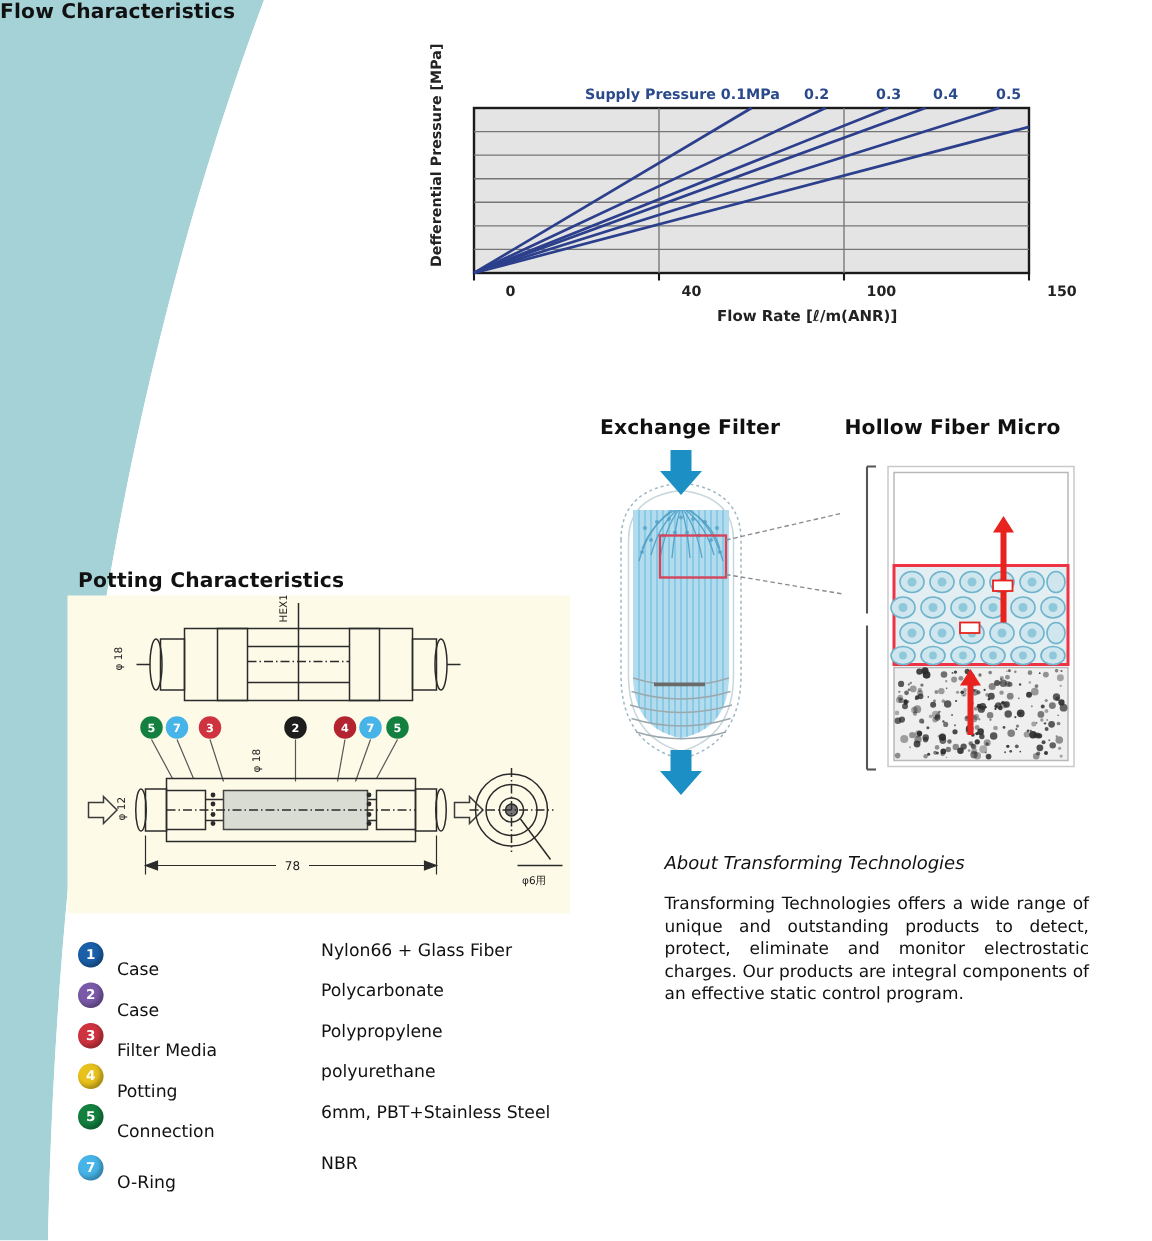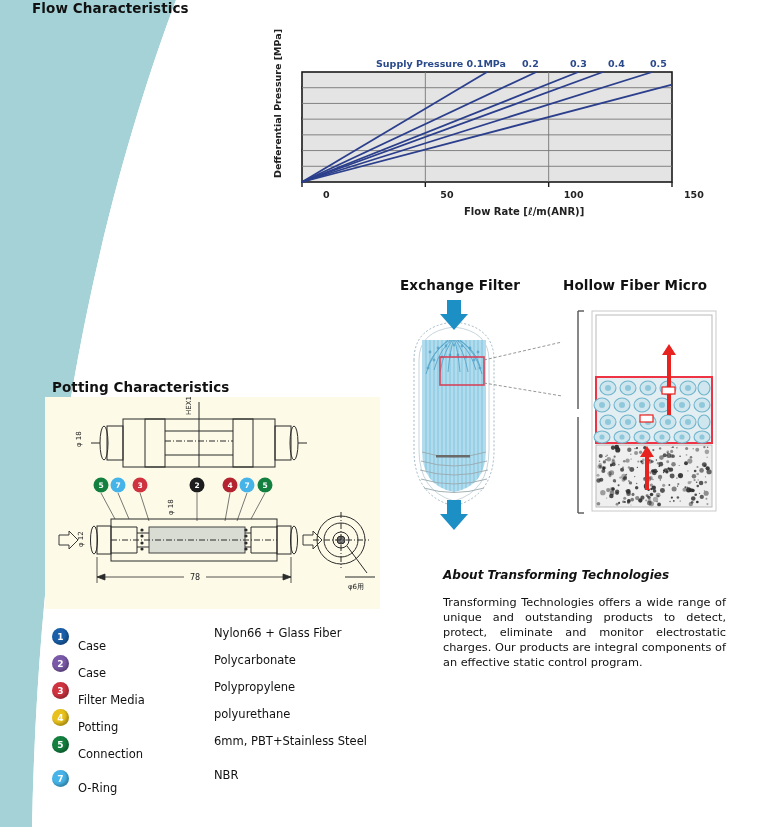--- a/index.html
+++ b/index.html
@@ -8,22 +8,22 @@
     background:#ffffff;
     font-family:"DejaVu Sans","Liberation Sans",sans-serif;
     color:#1a1a1a;
   }
   .swoosh{position:absolute;left:0;top:0;width:230px;height:827px;pointer-events:none;}
   .sec-title{
     font-weight:bold;font-size:13.5px;color:#111;letter-spacing:.1px;
     position:absolute;
   }
   
-  #flow-chart{position:absolute;left:260px;top:30px;width:420px;height:235px;}
-  #flow-title{left:12px;top:0;padding-left:20px;}
+  #flow-chart{position:absolute;left:274px;top:30px;width:420px;height:235px;}
+  #flow-title{left:0;top:0;}
   .chart-frame{position:absolute;left:0;top:0;width:420px;height:235px;}
   .sp-label{
     position:absolute;font-size:9.5px;color:#2b4a8b;font-weight:bold;
     white-space:nowrap;
   }
   .axis-num{position:absolute;font-size:9.5px;color:#222;font-weight:bold;padding-left:24px;}
   .y-axis-title{
     position:absolute;font-size:9.5px;color:#222;font-weight:bold;
     transform:rotate(-90deg);transform-origin:left top;white-space:nowrap;
   }
@@ -45,21 +45,21 @@
   }
   .lg-name{position:absolute;left:26px;font-size:11.5px;color:#111;white-space:nowrap;}
   .lg-mat{position:absolute;left:162px;font-size:11.5px;color:#111;width:170px;line-height:1.15;}
   
   #exchange-title{left:400px;top:277px;}
   #hollow-title{left:563px;top:277px;}
   #exchange-figure{position:absolute;left:392px;top:300px;width:170px;height:230px;}
   #hollow-figure{position:absolute;left:570px;top:305px;width:152px;height:215px;}
   
   #about{position:absolute;left:443px;top:568px;width:283px;}
-  #about-title{font-size:12px;font-weight:bold;font-style:italic;color:#111;margin:0 0 14px 0;}
+  #about-title{font-size:12px;font-weight:normal;font-style:italic;color:#111;margin:0 0 14px 0;}
   .about-p{
     font-size:11.3px;line-height:1.32;color:#111;text-align:justify;margin:0 0 13px 0;
   }
 </style>
 </head>
 <body>
 
 <svg class="swoosh" viewBox="0 0 230 827" preserveAspectRatio="none">
   <path id="swoosh-path" d="M 0 0 L 176 0 C 120 150 40 420 32 827 L 0 827 Z" fill="#a4d2d6"></path>
   <path id="swoosh-path2" d="M 176 0 C 120 150 40 420 32 827 L 44 827 C 52 430 132 160 188 0 Z" fill="#ffffff"></path>
@@ -76,21 +76,21 @@
   <div class="sp-label" id="sp4" style="left:390px;top:28px;">0.5</div>
   <div class="sp-label" id="sp5" style="left:383px;top:55px;">0.6</div>
 
   <div class="y-axis-title" id="y-title" style="left: 12px; top: 148px;">Defferential Pressure [MPa]</div>
 
   <div class="axis-num" id="yt0" style="left: 17px; top: 114.571px;">0.04</div>
   <div class="axis-num" id="yt1" style="left: 17px; top: 83.1429px;">0.04</div>
   <div class="axis-num" id="yt2" style="left: 17px; top: 51.7143px;">0.06</div>
 
   <div class="axis-num" id="xt0" style="top: 159px; left: 39px;">0</div>
-  <div class="axis-num" id="xt1" style="top: 159px; left: 156.333px;">50</div>
+  <div class="axis-num" id="xt1" style="top: 159px; left: 156.333px;">40</div>
   <div class="axis-num" id="xt2" style="top: 159px; left: 279.667px;">100</div>
   <div class="axis-num" id="xt3" style="top: 159px; left: 400px;">150</div>
 
   <div class="x-axis-title" id="x-title" style="left: 175px; top: 176px;">Flow Rate [ℓ/m(ANR)]</div>
 
   <svg class="chart-frame" id="chart-svg" viewBox="0 0 420 235">
       <rect x="42" y="42" width="370" height="110" fill="#e4e4e4" stroke="#1a1a1a" stroke-width="1.6"></rect>
       <line x1="42" x2="412" y1="136.28571428571428" y2="136.28571428571428" stroke="#767676" stroke-width="0.9"></line>
       <line x1="42" x2="412" y1="120.57142857142857" y2="120.57142857142857" stroke="#767676" stroke-width="0.9"></line>
       <line x1="42" x2="412" y1="104.85714285714286" y2="104.85714285714286" stroke="#767676" stroke-width="0.9"></line>

